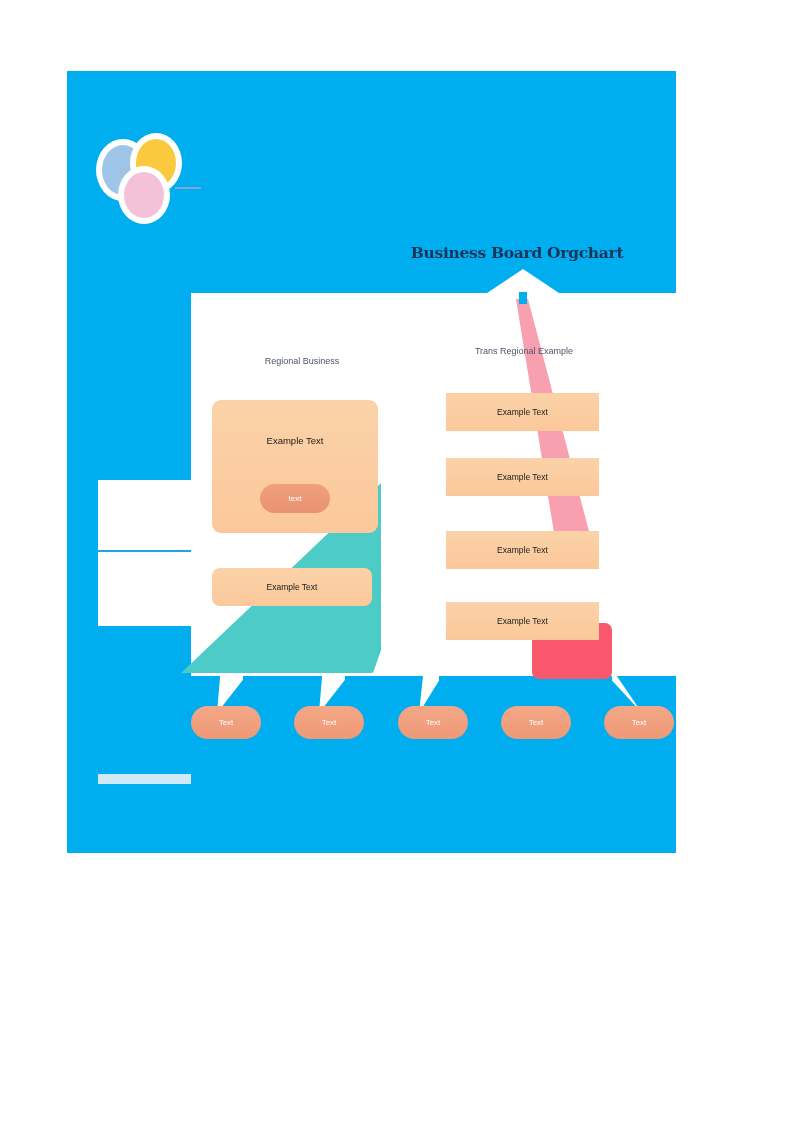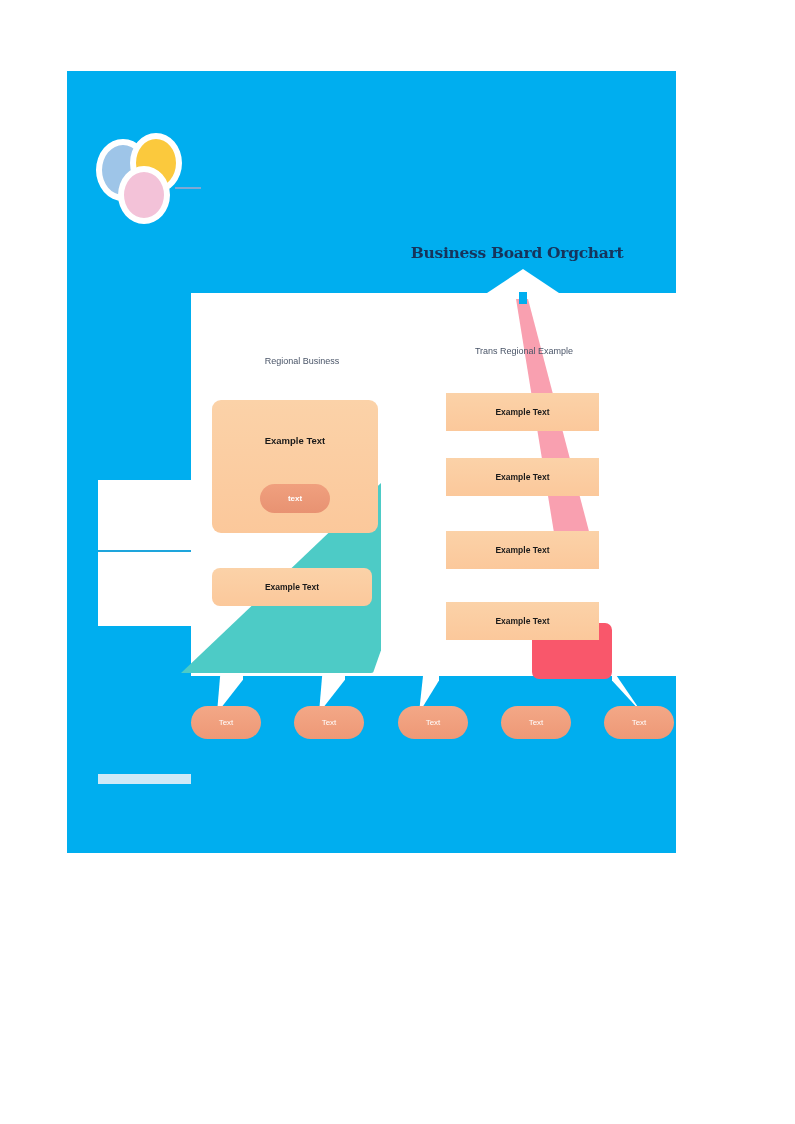--- a/index.html
+++ b/index.html
@@ -193,21 +193,20 @@
   
   .card {
     position: absolute;
     background: linear-gradient(180deg, #FBD2A8 0%, #FBC89B 100%);
     display: flex;
     align-items: center;
     justify-content: center;
     font-size: 8.5px;
     color: #1A1A1A;
     box-sizing: border-box;
-    font-weight: bold;
   }
 
   
   .card-big {
     left: 145px;
     top: 329px;
     width: 166px;
     height: 133px;
     border-radius: 9px;
     flex-direction: column;

